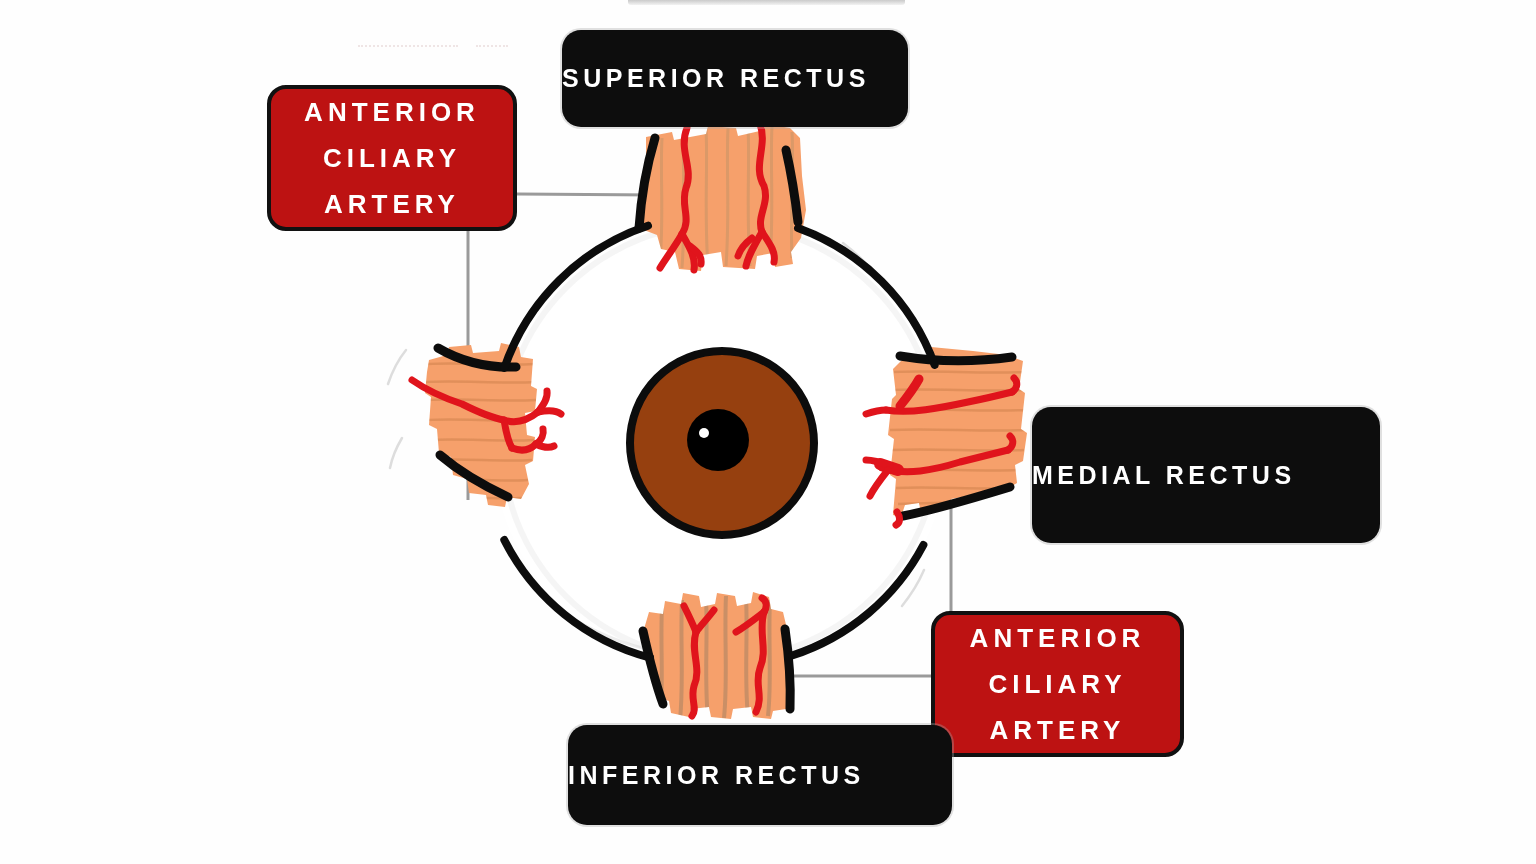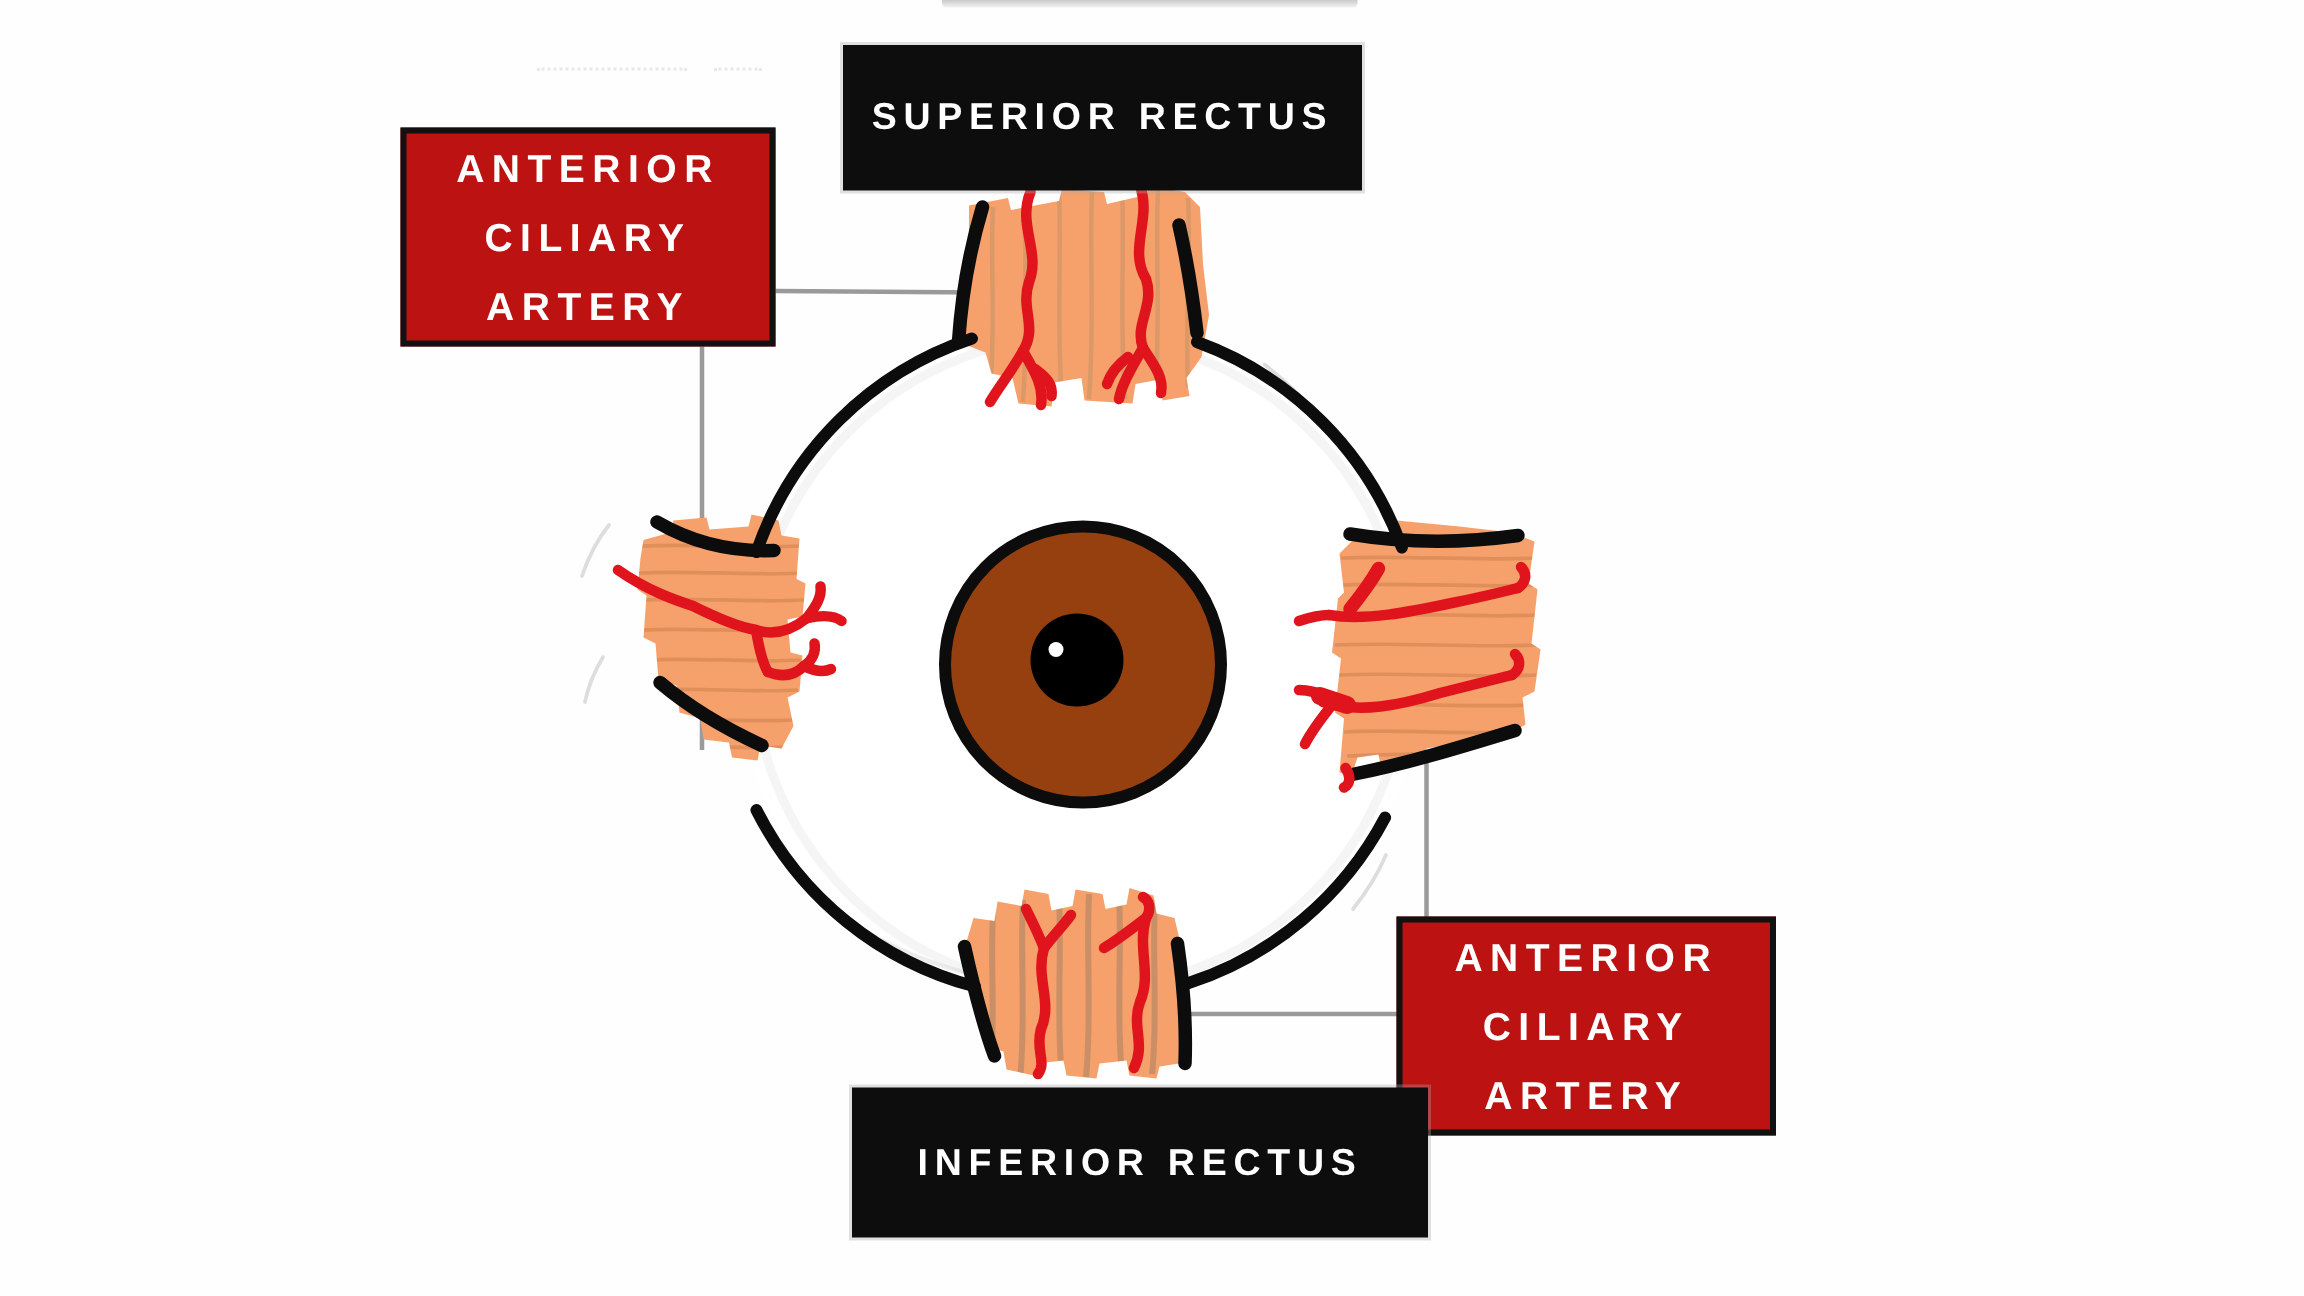--- a/index.html
+++ b/index.html
@@ -7,26 +7,27 @@
     position:relative;
     width:1536px;height:864px;
     background:var(--background,#fefefe);
     overflow:hidden;
     font-family:"Liberation Sans", sans-serif;
   }
   .stage svg{position:absolute;left:0;top:0;z-index:1;}
 
   .label{
     position:absolute;z-index:2;
-    display:flex;align-items:center;justify-content:center;
+    display:flex;align-items:center;
     text-align:center;
     color:var(--label-text,#ffffff);
     font-weight:700;
     box-sizing:border-box;
     user-select:none;
+    border-radius:19px;
   }
   .label-black{
     background:var(--label-black-bg,#0d0d0d);
     font-size:25px;letter-spacing:4.5px;
     box-shadow:0 0 0 2px rgba(170,170,170,.35);
   }
   .label-red{
     background:var(--label-red-bg,#bd1212);
     border:4px solid var(--label-border,#111111);
     flex-direction:column;
@@ -226,20 +227,23 @@
     <span>SUPERIOR RECTUS</span>
   </div>
 
   <div class="label label-red" id="box-aca-top">
     <span>ANTERIOR</span>
     <span>CILIARY</span>
     <span>ARTERY</span>
   </div>
 
 
+  <div class="label label-black" id="box-medial">
+    <span>MEDIAL RECTUS</span>
+  </div>
 
   <div class="label label-red" id="box-aca-bottom">
     <span>ANTERIOR</span>
     <span>CILIARY</span>
     <span>ARTERY</span>
   </div>
 
   <div class="label label-black" id="box-inferior">
     <span>INFERIOR RECTUS</span>
   </div>

